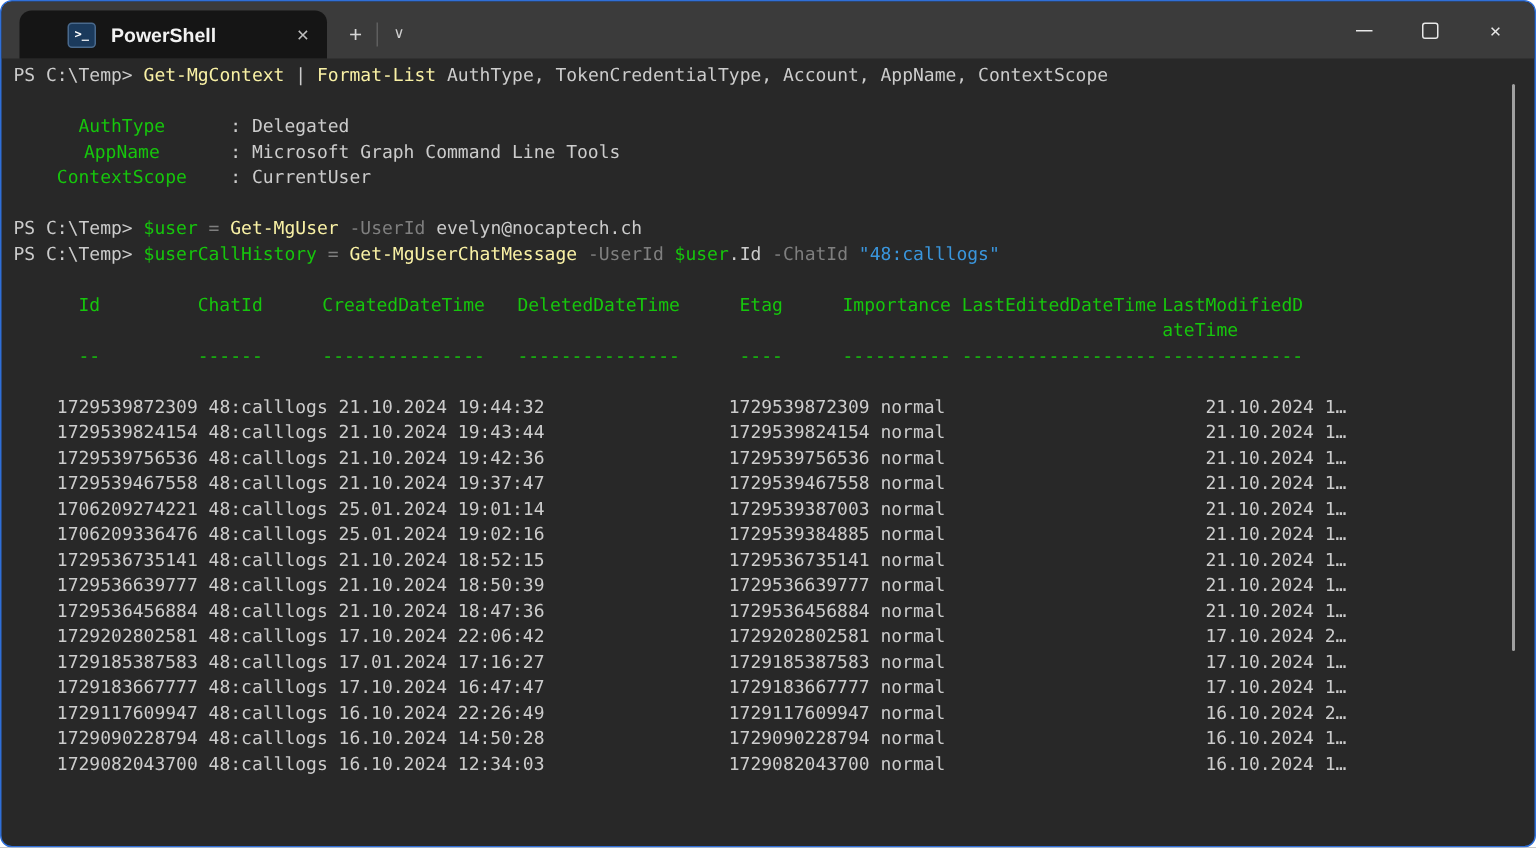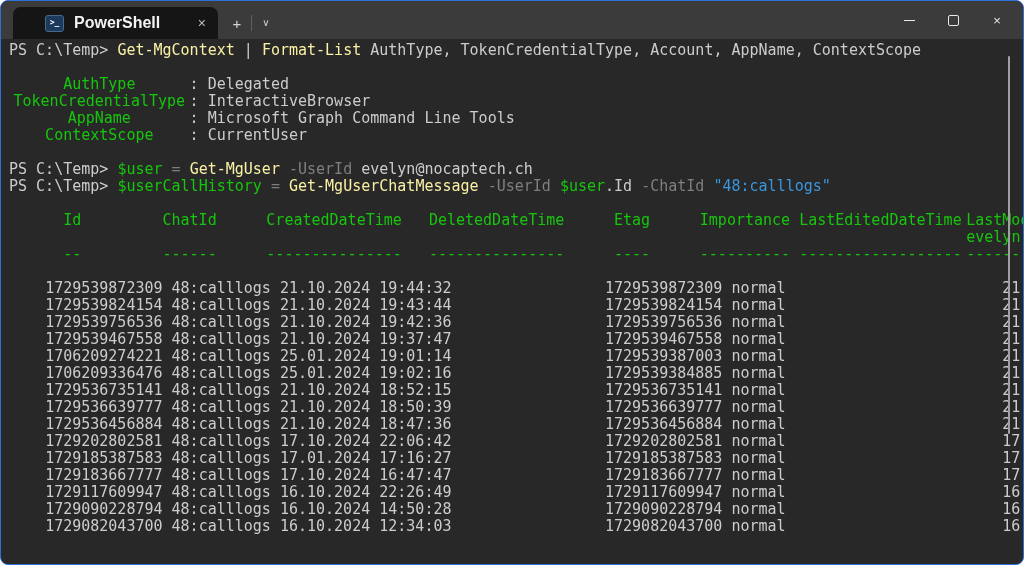--- a/index.html
+++ b/index.html
@@ -13,41 +13,41 @@
   .tab{
     position:absolute;left:12px;top:6px;width:205px;height:32px;
     background:#151515;border-radius:8px 8px 0 0;
     display:flex;align-items:center;padding:0 10px 0 32px;box-sizing:border-box;gap:10px;
   }
   .ps-icon{
     width:17px;height:15px;background:#1b3a5c;border:1px solid #49698c;border-radius:3px;
     display:flex;align-items:center;justify-content:center;flex:0 0 auto;
   }
   .ps-glyph{color:#ffffff;font-size:8px;font-weight:bold;font-family:"DejaVu Sans Mono",monospace;line-height:1;}
-  .tab-title{color:#f2f2f2;font-size:16px;font-weight:600;flex:1 1 auto;white-space:nowrap;overflow:hidden;}
+  .tab-title{color:#f2f2f2;font-size:13px;font-weight:600;flex:1 1 auto;white-space:nowrap;overflow:hidden;}
   .tab-close{color:#bdbdbd;font-size:14px;line-height:1;padding:0 2px;cursor:default;}
   .newtab-group{position:absolute;left:222px;top:6px;height:32px;display:flex;align-items:center;}
   .icon-btn{
     background:none;border:none;color:#d6d6d6;font-size:15px;line-height:1;
     width:28px;height:28px;display:flex;align-items:center;justify-content:center;padding:0;
   }
   .icon-btn.chev{font-size:10px;color:#cfcfcf;}
   .vsep{width:1px;height:16px;background:#5f5f5f;}
   .wincontrols{position:absolute;right:4px;top:0;height:38px;display:flex;}
   .wincontrols button{
     background:none;border:none;width:44px;height:38px;
     display:flex;align-items:center;justify-content:center;color:#e8e8e8;font-size:13px;padding:0;
   }
   .min-glyph{display:block;width:11px;height:1px;background:#e8e8e8;}
   .max-glyph{display:block;width:9px;height:9px;border:1px solid #e8e8e8;border-radius:2px;}
   
   .terminal{
     padding:3px 0 0 8px;
     font-family:"DejaVu Sans Mono","Liberation Mono",monospace;
-    font-size:15px;color:#cccccc;
+    font-size:12px;color:#cccccc;
   }
   .line{height:17px;line-height:17px;white-space:pre;}
   .fg{color:#cccccc;}
   .grn{color:#16c60c;text-align:center;}
   .cmd{color:#f9f1a5;}
   .var{color:#16c60c;}
   .prm{color:#7f7f7f;}
   .str{color:#3a96dd;}
   .lab{display:inline-block;width:20ch;white-space:pre;vertical-align:top;}
   .c0{display:inline-block;width:14ch;white-space:pre;vertical-align:top;}
@@ -87,29 +87,28 @@
           <span class="max-glyph"></span>
         </button>
       <button>×</button>
     </div>
   </div>
 
   <div class="terminal">
     <div class="line"><span class="fg">PS C:\Temp&gt; </span><span class="cmd">Get-MgContext</span><span class="fg"> | </span><span class="cmd">Format-List</span><span class="fg"> AuthType, TokenCredentialType, Account, AppName, ContextScope</span></div>
     <div class="line"></div>
     <div class="line"><span class="lab grn">AuthType</span><span class="fg">: </span><span class="fg">Delegated</span></div>
-    <div class="line"><span class="lab grn">TokenCredentialType</span><span class="fg">: </span><span class="fg">InteractiveBrowser</span></div>
     <div class="line"><span class="lab grn">AppName</span><span class="fg">: </span><span class="fg">Microsoft Graph Command Line Tools</span></div>
     <div class="line"><span class="lab grn">ContextScope</span><span class="fg">: </span><span class="fg">CurrentUser</span></div>
     <div class="line"></div>
     <div class="line"><span class="fg">PS C:\Temp&gt; </span><span class="var">$user</span><span class="prm"> = </span><span class="cmd">Get-MgUser</span><span class="prm"> -UserId </span><span class="fg">evelyn@nocaptech.ch</span></div>
     <div class="line"><span class="fg">PS C:\Temp&gt; </span><span class="var">$userCallHistory</span><span class="prm"> = </span><span class="cmd">Get-MgUserChatMessage</span><span class="prm"> -UserId </span><span class="var">$user</span><span class="fg">.Id</span><span class="prm"> -ChatId </span><span class="str">"48:calllogs"</span></div>
     <div class="line"></div>
     <div class="line"><span class="grn c0">Id</span><span class="grn c1">ChatId</span><span class="grn c2">CreatedDateTime</span><span class="grn c3">DeletedDateTime</span><span class="grn c4">Etag</span><span class="grn c5">Importance</span><span class="grn c6">LastEditedDateTime</span><span class="grn c7">LastModifiedD</span></div>
-    <div class="line"><span class="grn ind106">evelyn</span></div>
+    <div class="line"><span class="grn ind106">ateTime</span></div>
     <div class="line"><span class="grn c0">--</span><span class="grn c1">------</span><span class="grn c2">---------------</span><span class="grn c3">---------------</span><span class="grn c4">----</span><span class="grn c5">----------</span><span class="grn c6">------------------</span><span class="grn c7">-------------</span></div>
     <div>
   <div class="line">
     <span class="c0">1729539872309</span><span class="c1">48:calllogs</span><span class="c2">21.10.2024 19:44:32</span><span class="c3"></span><span class="c4">1729539872309</span><span class="c5">normal</span><span class="c6"></span><span class="c7">21.10.2024 1…</span>
   </div>
 
   <div class="line">
     <span class="c0">1729539824154</span><span class="c1">48:calllogs</span><span class="c2">21.10.2024 19:43:44</span><span class="c3"></span><span class="c4">1729539824154</span><span class="c5">normal</span><span class="c6"></span><span class="c7">21.10.2024 1…</span>
   </div>
 

